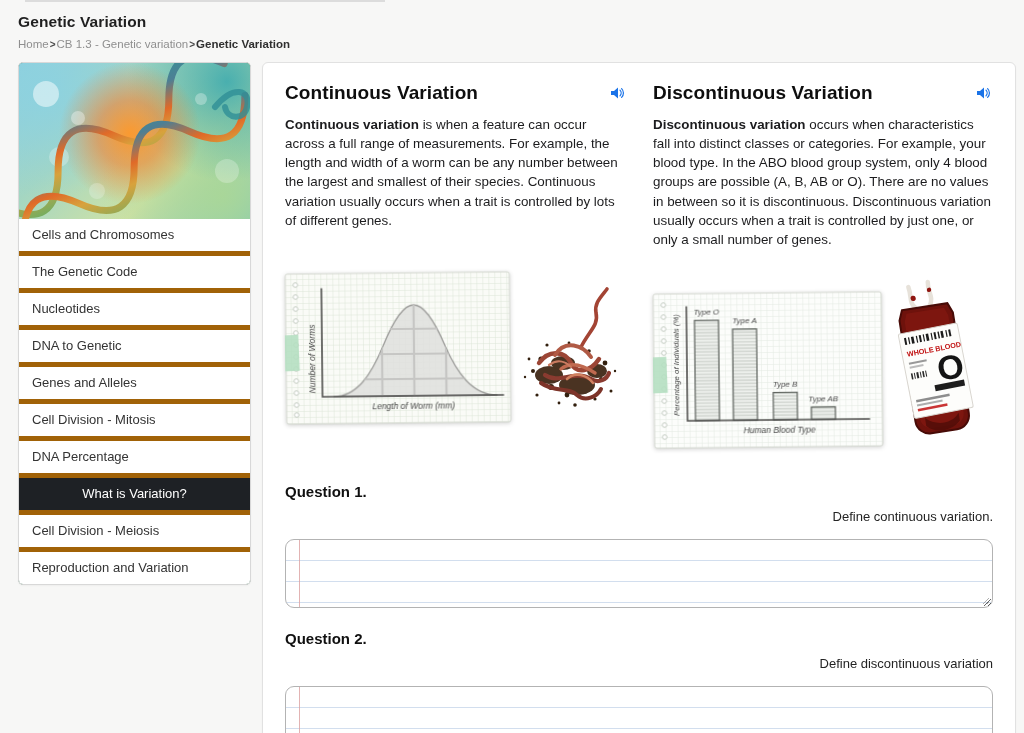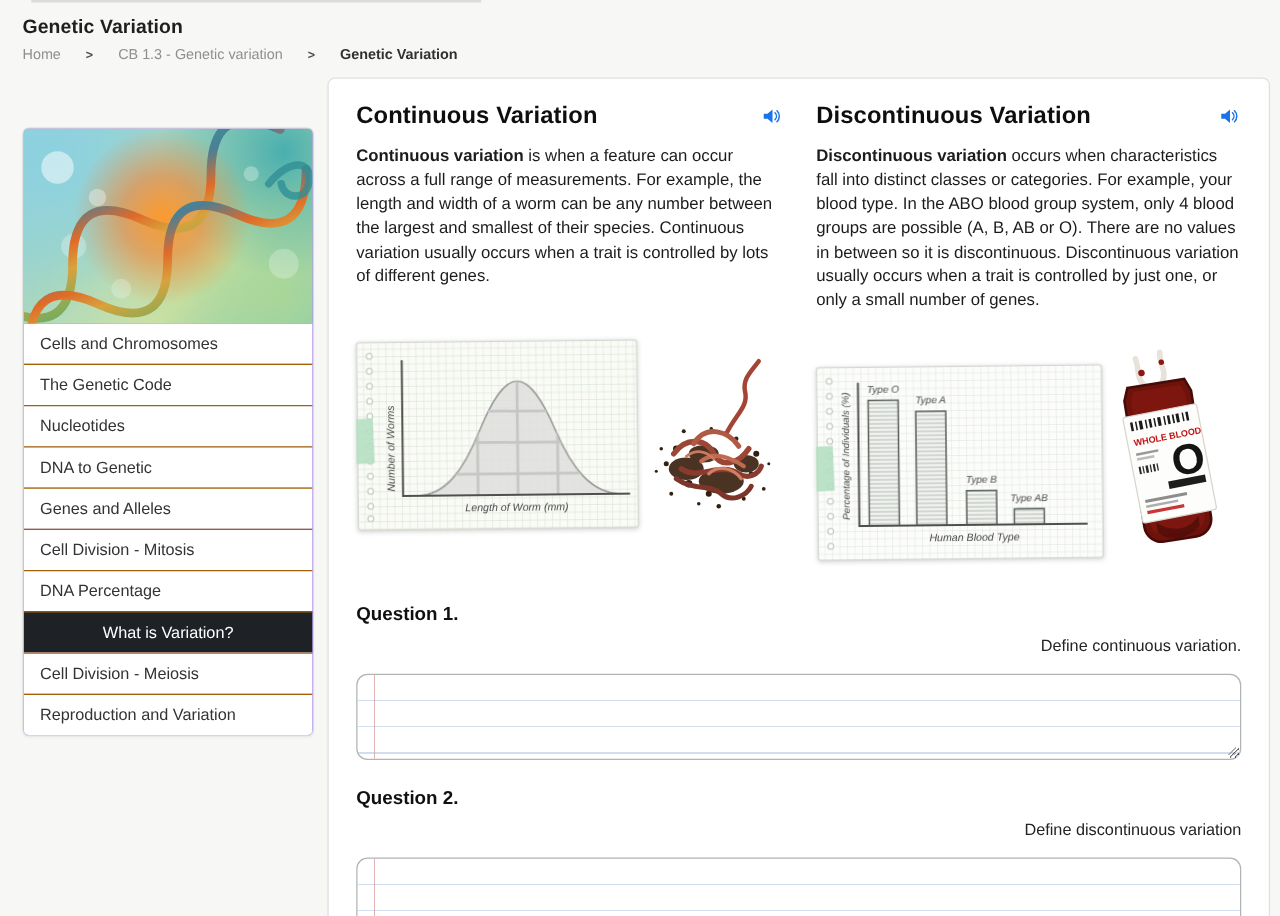--- a/index.html
+++ b/index.html
@@ -7,41 +7,41 @@
     width: 1024px; height: 733px; overflow: hidden;
     background: #f7f7f6;
     font-family: "Liberation Sans", sans-serif;
     color: #222;
   }
   .top-artifact { position: absolute; left: 25px; top: 0; width: 360px; height: 2px; background: #dcdcdc; }
 
   
   .page-header { padding: 13px 18px 6px 18px; }
   .page-title { font-size: 15.5px; font-weight: 600; color: #1f1f1f; letter-spacing: .1px; }
-  .breadcrumb { margin-top: 7px; font-size: 11.5px; color: #8f8f8f; display: flex; align-items: center; gap: 20px; }
+  .breadcrumb { margin-top: 7px; font-size: 11.5px; color: #8f8f8f; display: flex; align-items: center; gap: 1px; }
   .breadcrumb .crumb { color: #8f8f8f; cursor: pointer; }
   .breadcrumb .sep { color: #4b4b4b; font-weight: 700; font-size: 10px; }
   .breadcrumb .crumb.current { color: #303030; font-weight: 600; }
 
   
   .content-row { display: flex; align-items: flex-start; gap: 11px; padding: 6px 16px 0 18px; }
 
   
-  .sidebar { width: 233px; flex: 0 0 233px; background: #8b5cf6; border: 1px solid #d8d8d8; border-radius: 5px; overflow: hidden; box-shadow: 0 1px 2px rgba(0,0,0,.04); margin-top: 40px; }
+  .sidebar { width: 233px; flex: 0 0 233px; background: #14532d; border: 1px solid #d8d8d8; border-radius: 5px; overflow: hidden; box-shadow: 0 1px 2px rgba(0,0,0,.04); }
   .sidebar-image { position: relative; width: 100%; height: 156px; overflow: hidden;
     background:
       radial-gradient(circle at 48% 45%, rgba(255,150,40,.95) 0%, rgba(255,120,30,.55) 22%, rgba(255,140,60,0) 48%),
       radial-gradient(circle at 12% 18%, rgba(140,210,225,.9) 0%, rgba(140,210,225,0) 45%),
       radial-gradient(circle at 90% 12%, rgba(60,170,175,.9) 0%, rgba(60,170,175,0) 40%),
       radial-gradient(circle at 88% 85%, rgba(170,215,150,.9) 0%, rgba(170,215,150,0) 50%),
       linear-gradient(135deg, #8fcedd 0%, #a4d6c2 35%, #cfe2a6 68%, #7cc6bd 100%);
   }
   .bokeh { position: absolute; border-radius: 50%; background: rgba(255,255,255,.5); }
   .sidebar-nav { list-style: none; }
-  .sidebar-item { padding: 8px 13px 9px 13px; font-size: 13px; color: #333; border-top: 1px solid #a16207; cursor: pointer; background: #fff; }
+  .sidebar-item { padding: 8px 13px 9px 13px; font-size: 13px; color: #333; border-top: 5px solid #a16207; cursor: pointer; background: #fff; }
   .sidebar-item.selected { background: #1e2125; color: #fff; text-align: center; }
 
   
   .main-panel { flex: 1; background: #fff; border: 1px solid #e1e1e1; border-radius: 6px; padding: 19px 22px 30px 22px; min-height: 700px; box-shadow: 0 1px 2px rgba(0,0,0,.03); }
   .two-col { display: grid; grid-template-columns: 1fr 1fr; column-gap: 26px; }
   .section-heading { display: flex; align-items: center; justify-content: space-between; margin-bottom: 11px; }
   .section-heading h2 { font-size: 19px; font-weight: 700; color: #0e0e0e; letter-spacing: .1px; }
   .speaker-btn { background: none; border: none; cursor: pointer; padding: 2px; line-height: 0; }
   .section-body { font-size: 13.4px; line-height: 1.43; color: #1c1c1e; margin-bottom: 24px; }
   .section-body b { font-weight: 700; }

